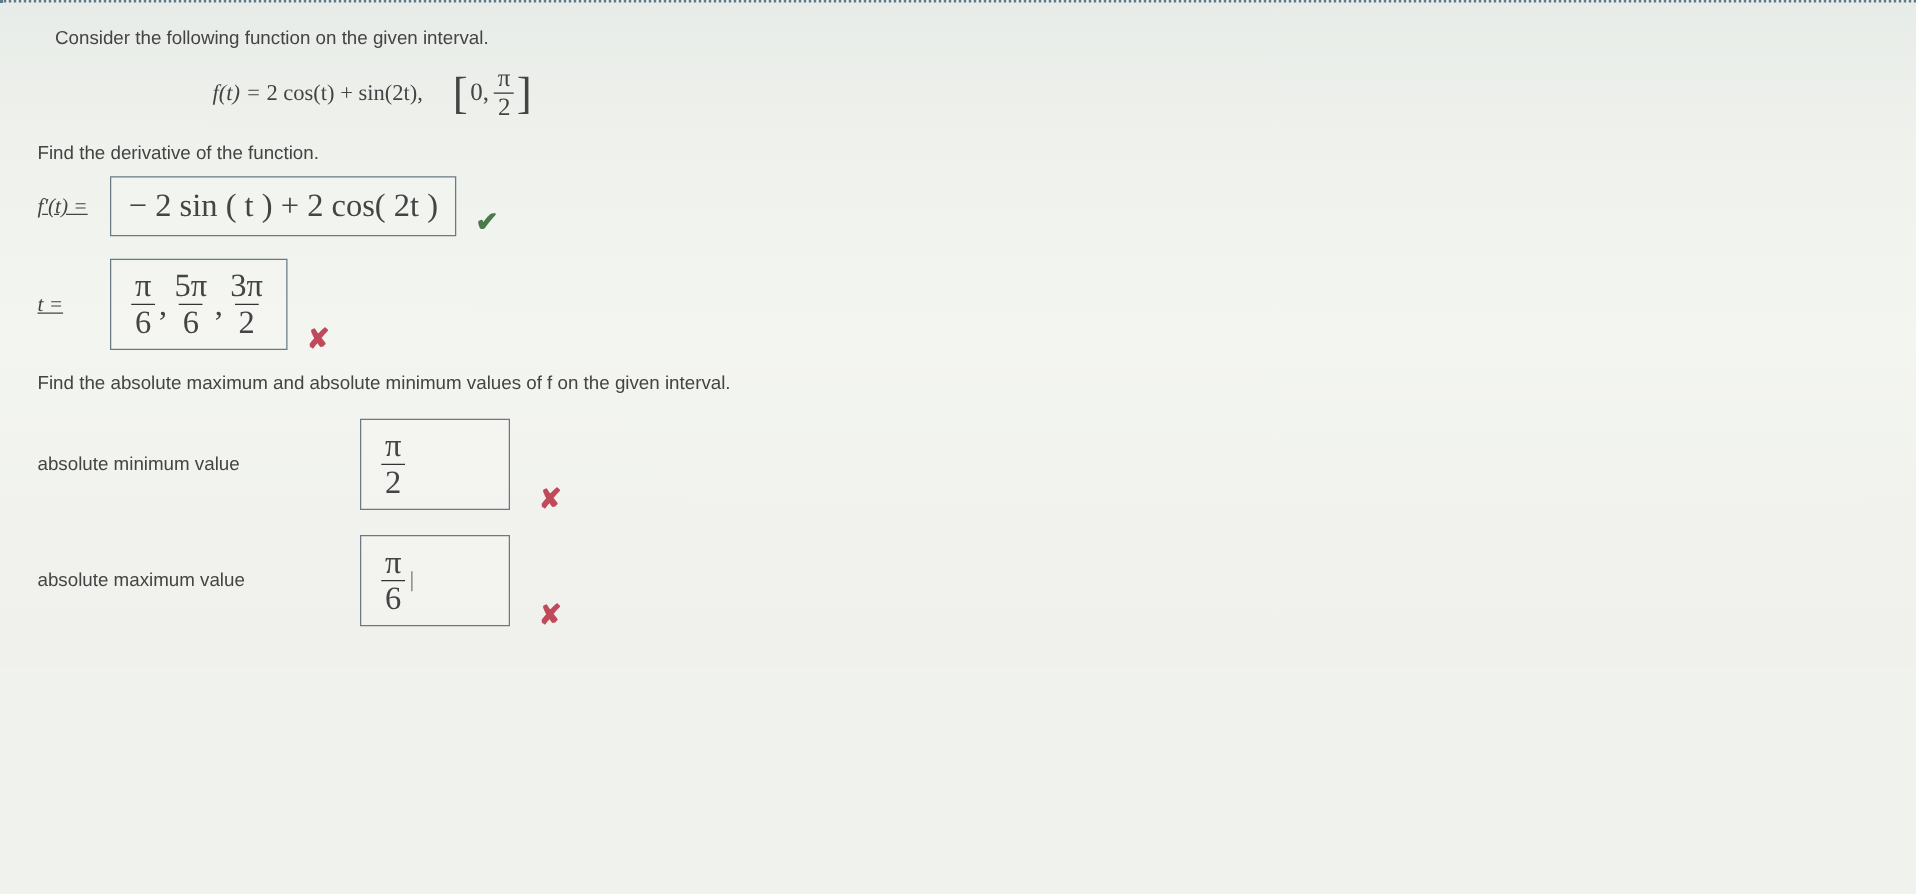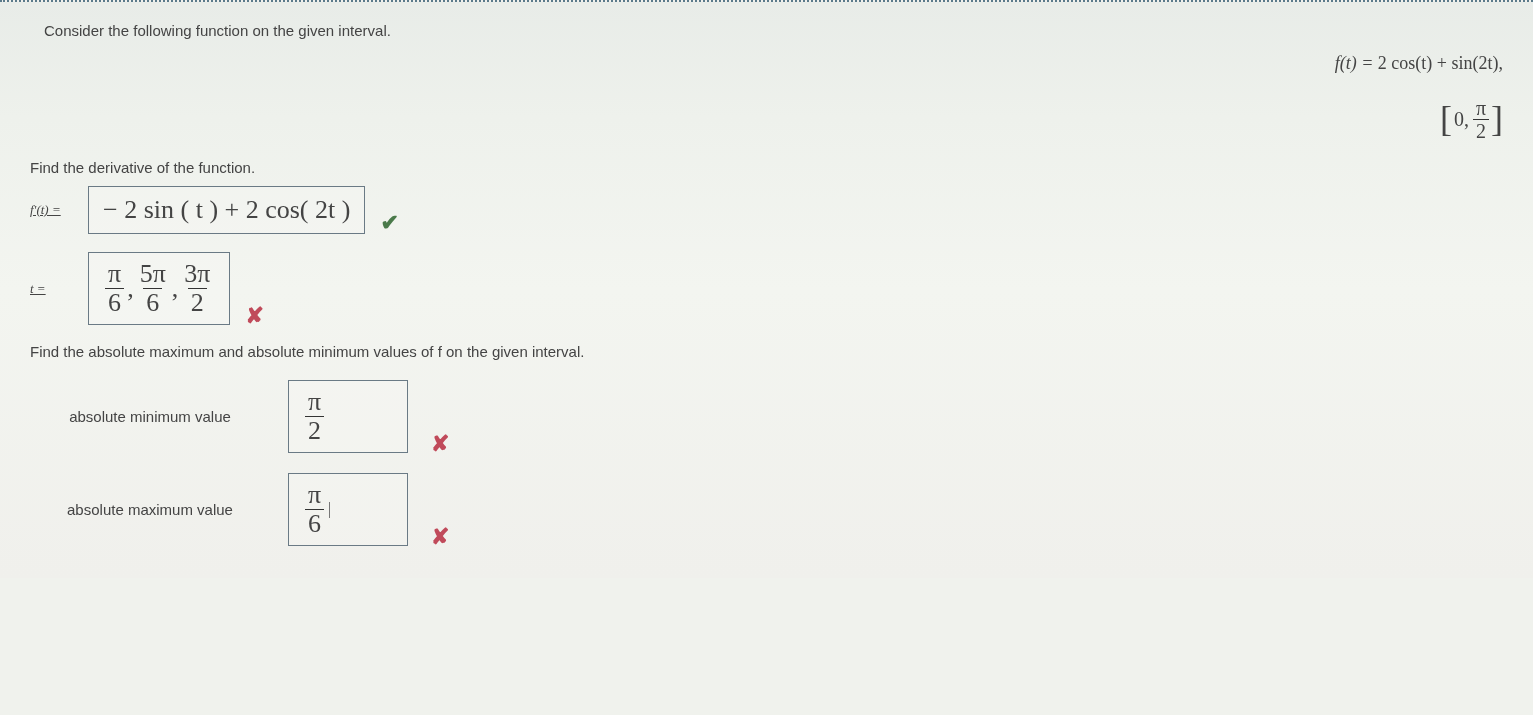--- a/index.html
+++ b/index.html
@@ -19,23 +19,22 @@
     }
     .question-text {
       margin: 10px 0 14px 14px;
     }
     .equation {
       margin: 10px 0 18px 140px;
       font-family: 'Times New Roman', serif;
       font-style: italic;
       font-size: 18px;
       display: flex;
-      align-items: flex-end;
+      align-items: center;
       gap: 24px;
-      flex-direction: column;
     }
     .interval {
       display: inline-flex;
       align-items: center;
       font-style: normal;
       font-size: 20px;
     }
     .bracket {
       font-size: 36px;
       font-weight: 300;
@@ -60,21 +59,21 @@
     .ital { font-style: italic; font-family: 'Times New Roman', serif; }
     .ans-row {
       display: flex;
       align-items: center;
       margin: 10px 0 18px 0;
       gap: 10px;
     }
     .ans-label {
       font-family: 'Times New Roman', serif;
       font-style: italic;
-      font-size: 13px;
+      font-size: 17px;
       min-width: 48px;
       text-decoration: underline;
     }
     .ans-box {
       border: 1px solid #6a7a85;
       background: rgba(255,255,255,0.15);
       padding: 8px 14px;
       min-width: 120px;
       min-height: 44px;
       display: inline-flex;
@@ -83,21 +82,20 @@
       font-size: 26px;
     }
     .extrema-row {
       display: flex;
       align-items: center;
       margin: 20px 0 12px 0;
       gap: 18px;
     }
     .extrema-label {
       min-width: 240px;
-      text-align: center;
     }
     .icon-check {
       color: #4a7a4a;
       font-size: 22px;
       font-weight: bold;
       align-self: flex-end;
       margin-left: 5px;
       margin-bottom: -2px;
     }
     .icon-cross {

